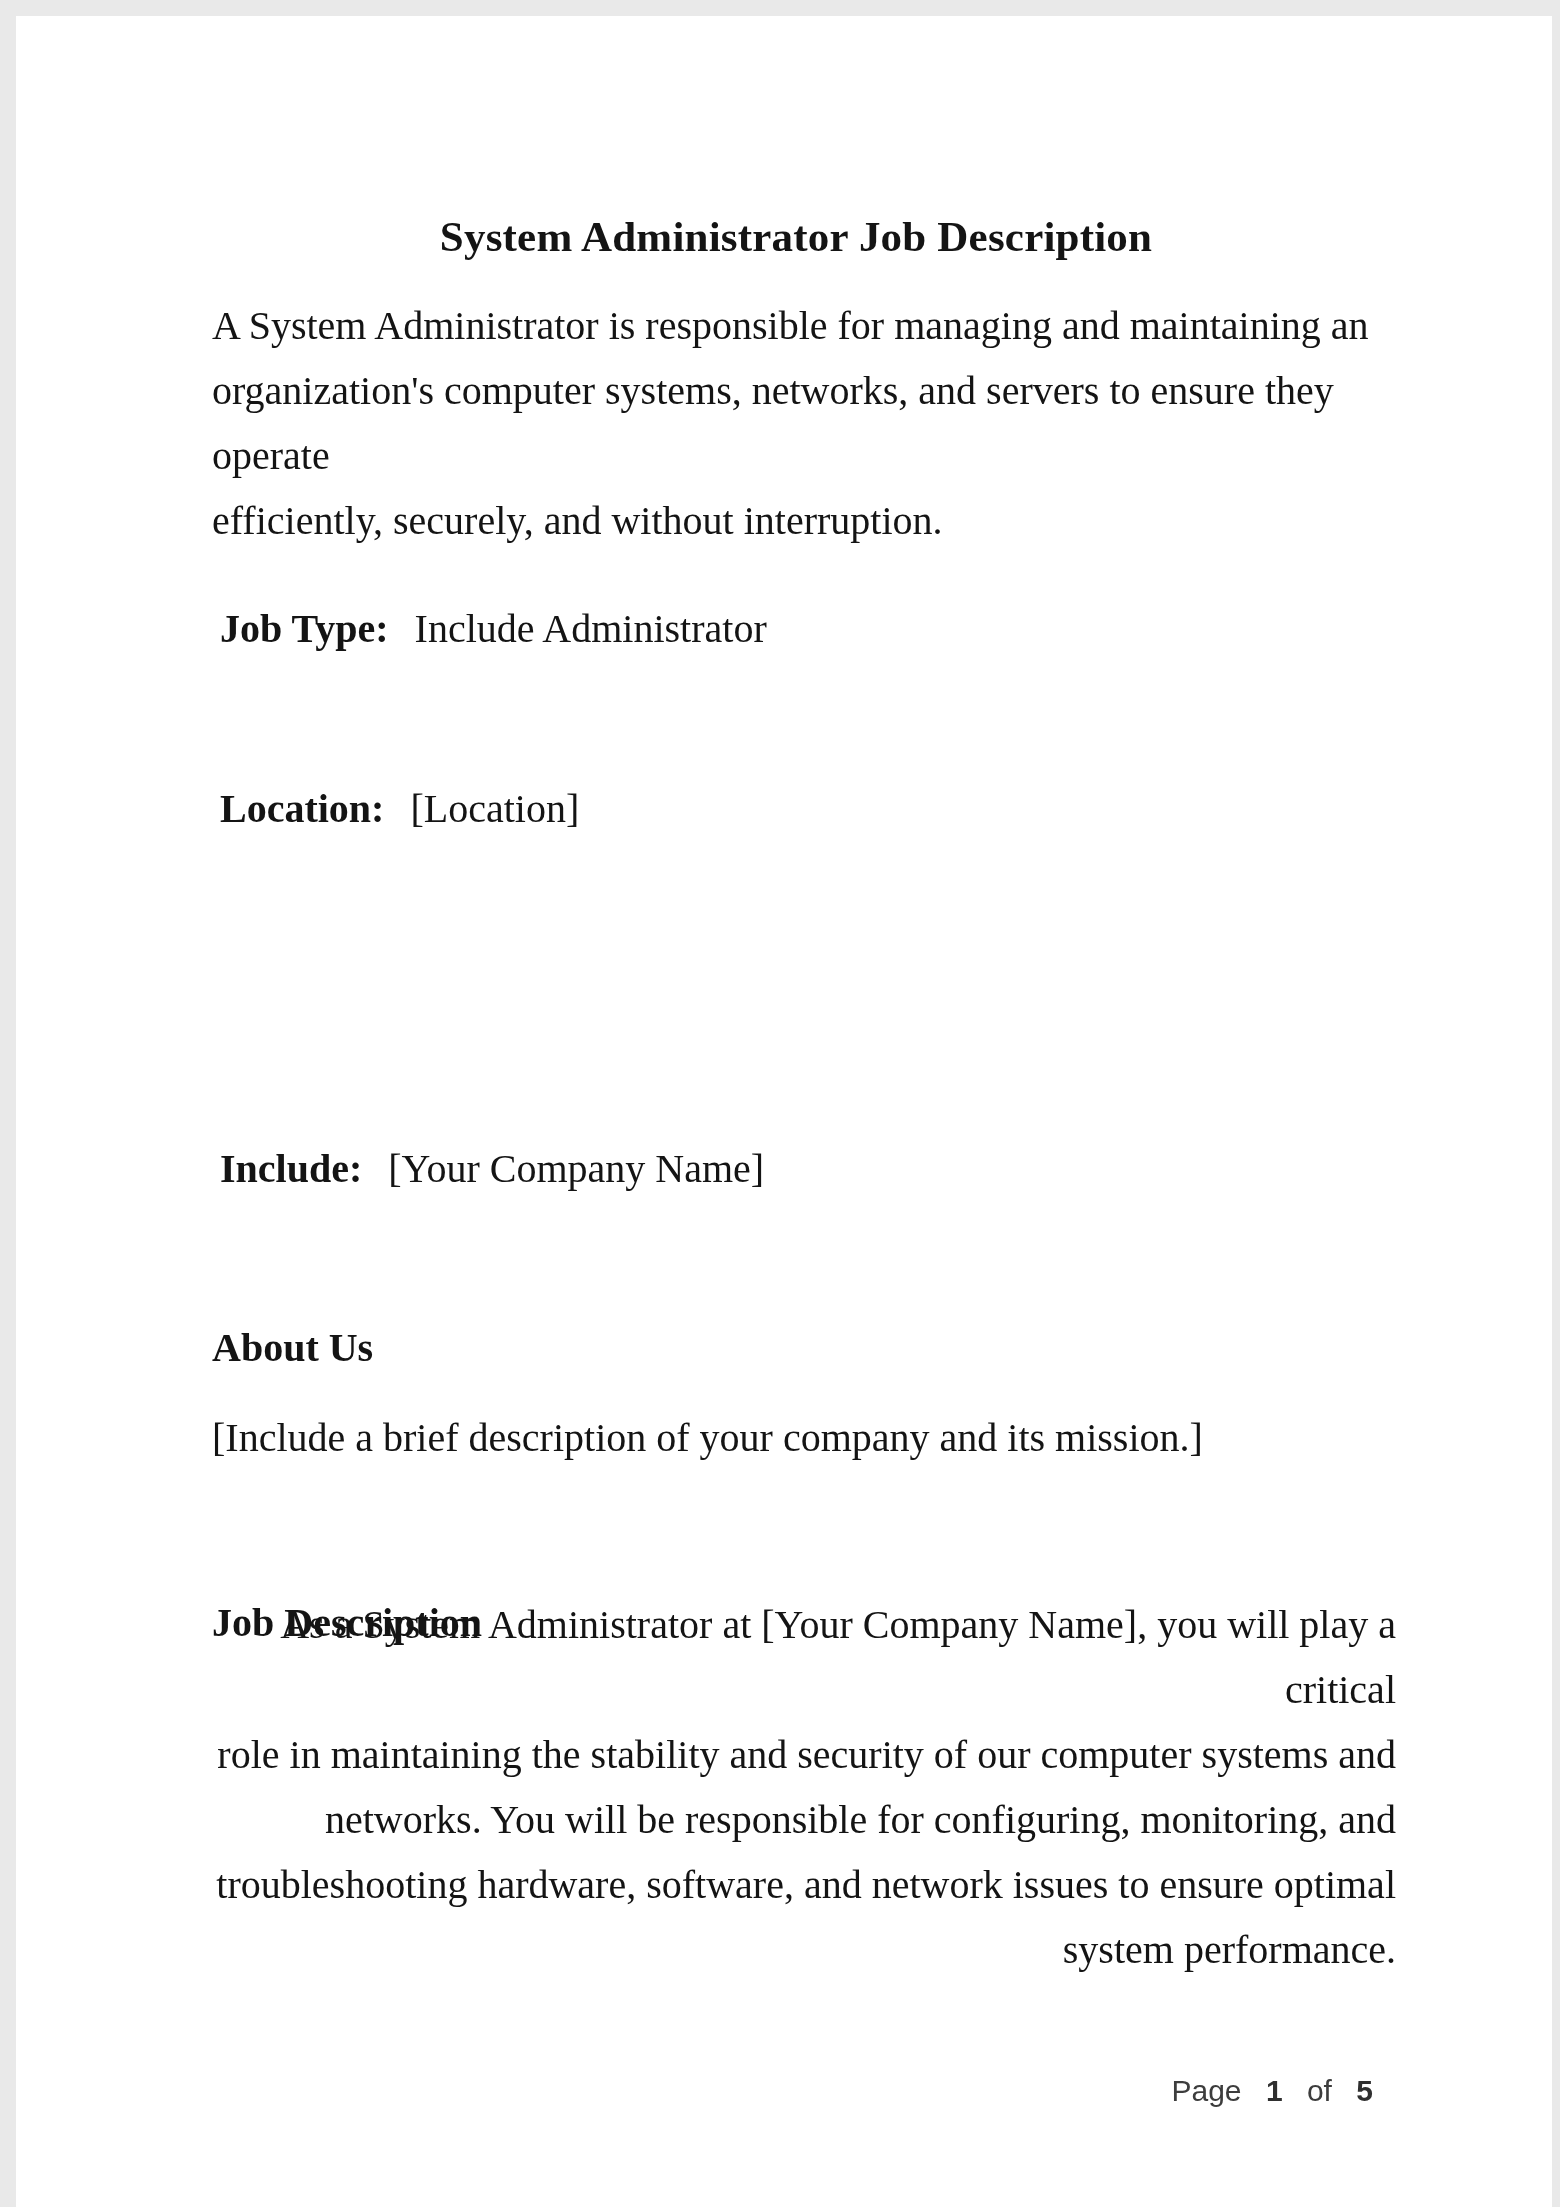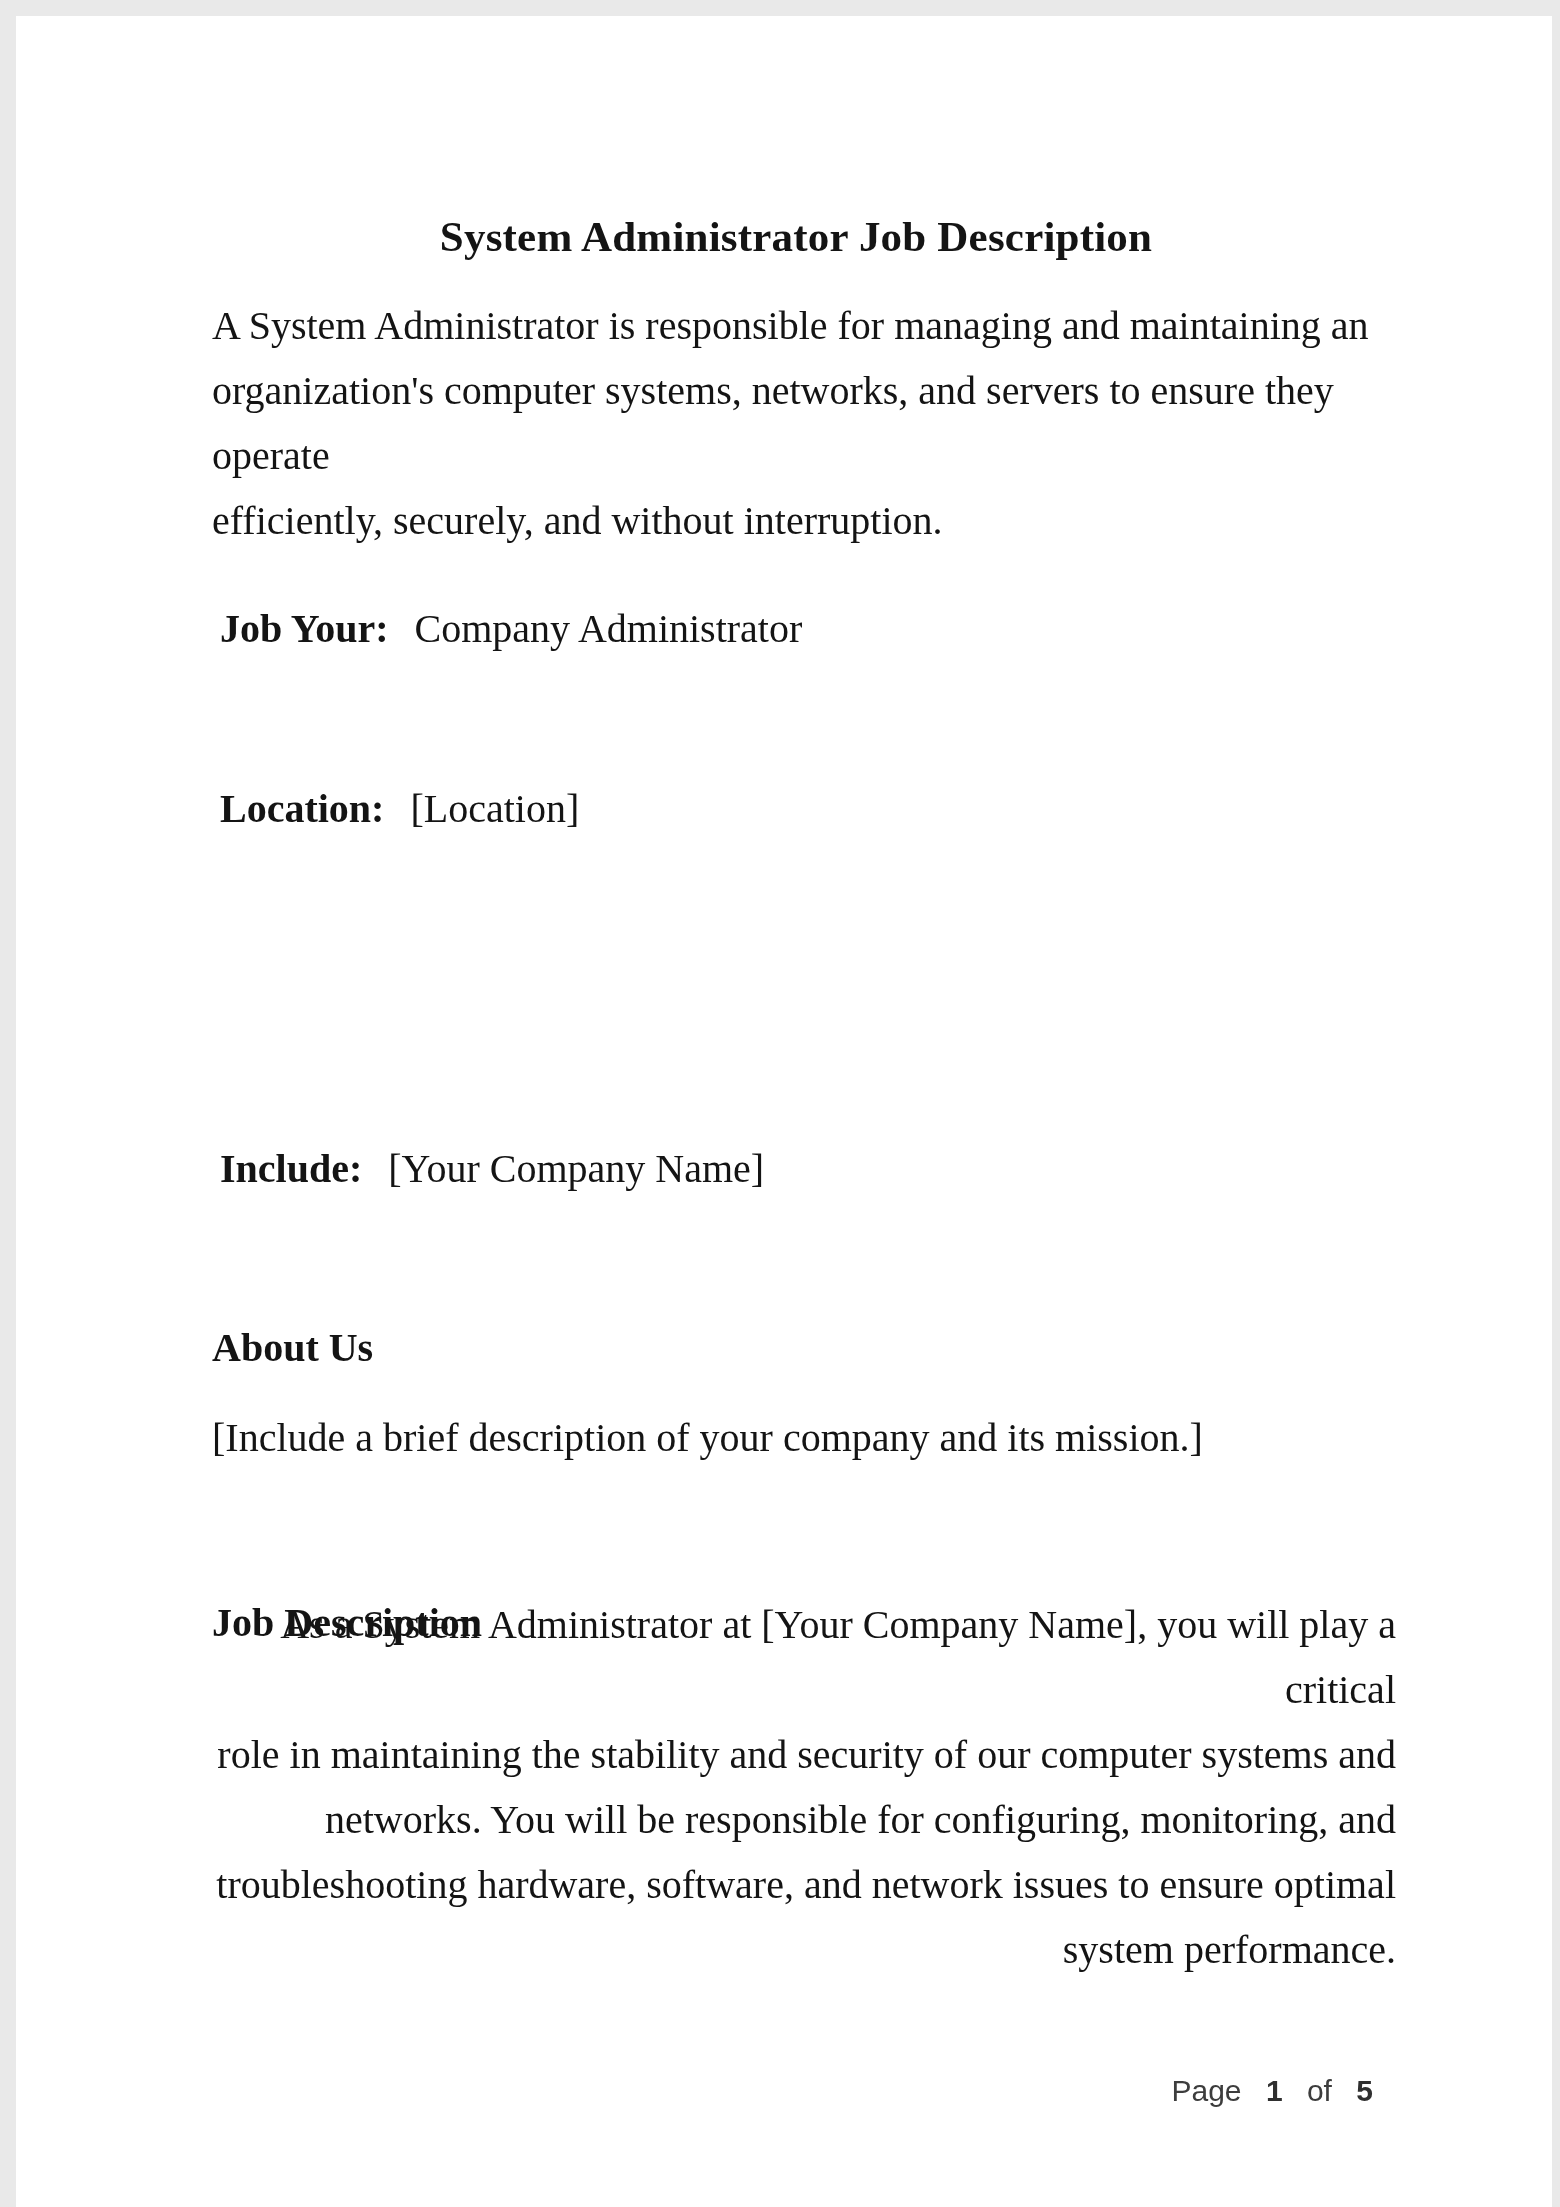--- a/index.html
+++ b/index.html
@@ -66,21 +66,21 @@
 
 <div class="page">
 
   <div class="abs doc-title">System Administrator Job Description</div>
 
   <div class="abs body-text intro">A System Administrator is responsible for managing and maintaining an
 organization's computer systems, networks, and servers to ensure they operate
 efficiently, securely, and without interruption.</div>
 
   <div class="abs field-row field-row-0">
-    <span class="field-label">Job Your:</span><span> Company Administrator</span>
+    <span class="field-label">Job Type:</span><span> Include Administrator</span>
   </div>
 
   <div class="abs field-row field-row-1">
     <span class="field-label">Location:</span><span> [Location]</span>
   </div>
 
 
   <div class="abs field-row field-row-3">
     <span class="field-label">Include:</span><span> [Your Company Name]</span>
   </div>

